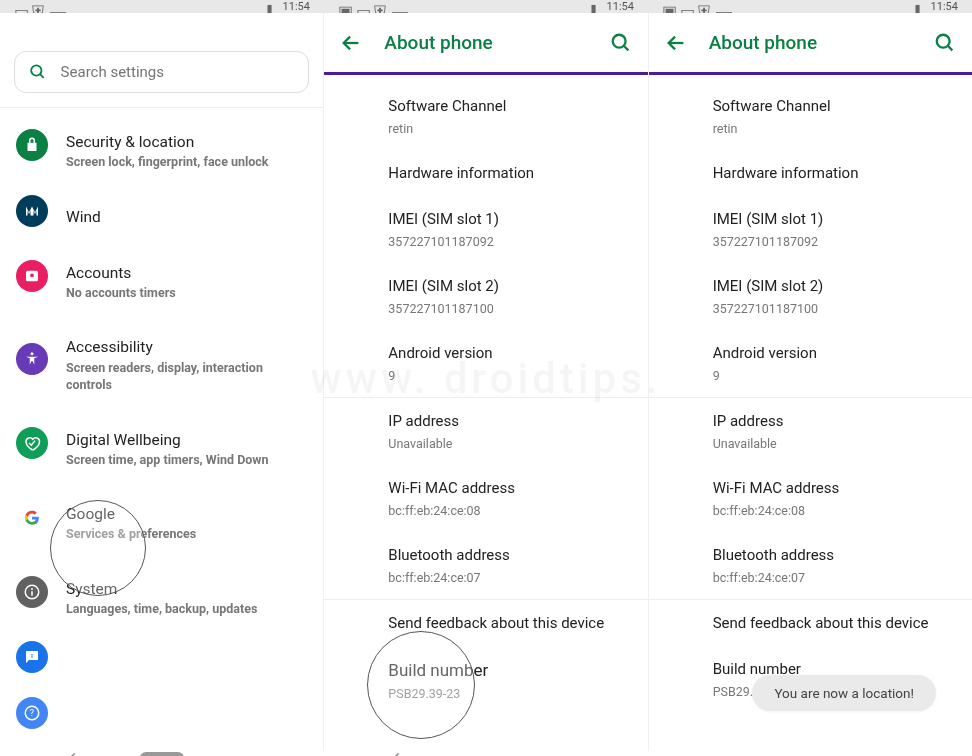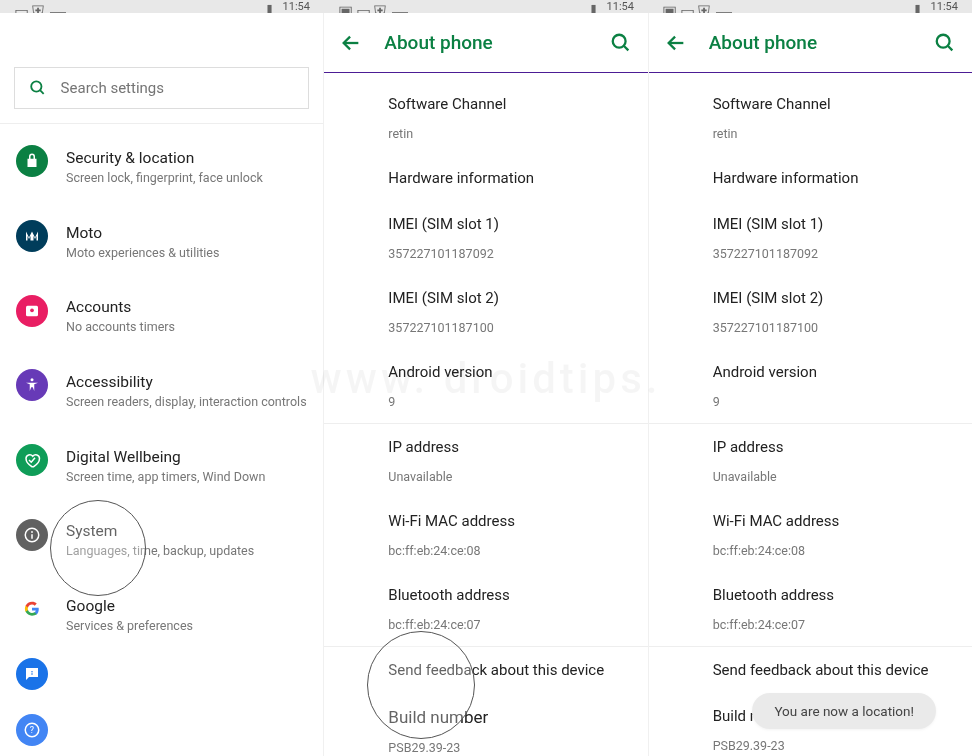--- a/index.html
+++ b/index.html
@@ -8,41 +8,41 @@
 .status-segment { flex: 1; display: flex; align-items: center; padding: 0 14px; justify-content: space-between; }
 .status-left { display: flex; gap: 8px; align-items: center; }
 .status-right { display: flex; gap: 6px; align-items: center; font-size: 11px; color: #555; }
 .si { width: 10px; height: 10px; display: inline-block; color: #666; }
 
 .panels { flex: 1; display: flex; background: #fff; }
 .panel { flex: 1; border-right: 1px solid #f0f0f0; display: flex; flex-direction: column; position: relative; overflow: hidden; }
 .panel:last-child { border-right: none; }
 
 .search-box-wrap { padding: 38px 14px 14px; border-bottom: 1px solid #eee; }
-.search-box { display: flex; align-items: center; border: 1px solid #ddd; border-radius: 0; padding: 10px 14px; gap: 14px; margin-top: 16px; }
+.search-box { display: flex; align-items: center; border: 1px solid #ddd; border-radius: 12px; padding: 10px 14px; gap: 14px; }
 .search-box input { border: none; outline: none; font-size: 15px; color: #666; width: 100%; background: transparent; }
 .search-icon { color: #0b8043; width: 20px; height: 20px; }
 
-.header { display: flex; align-items: center; padding: 18px 16px; gap: 22px; border-bottom: 1px solid #4c1d95; }
+.header { display: flex; align-items: center; padding: 18px 16px; gap: 22px; border-bottom: 3px solid #4c1d95; }
 .back-arrow { width: 22px; height: 22px; color: #0b8043; }
 .header-title { font-size: 19px; color: #0b8043; font-weight: 500; flex: 1; }
 .header-search { width: 22px; height: 22px; color: #0b8043; }
 
 .list { flex: 1; overflow-y: auto; padding: 0 0 10px 0; }
 .item { display: flex; align-items: center; padding: 12px 16px; gap: 18px; }
 .item-icon { width: 32px; height: 32px; border-radius: 50%; display: flex; align-items: center; justify-content: center; flex-shrink: 0; }
 .item-text { flex: 1; margin-top: 12px; }
 .item-title { font-size: 15.5px; color: #222; line-height: 1.3; }
-.item-sub { font-size: 12.5px; color: #777; line-height: 1.4; margin-top: 1px; }
+.item-sub { font-size: 12.5px; color: #777; line-height: 1.4; margin-top: 1px; font-weight: bold; }
 .ic { width: 18px; height: 18px; color: #fff; }
 
 .about-list { flex: 1; overflow: hidden; padding-left: 64px; padding-top: 8px; }
 .about-item { padding: 14px 16px 14px 0; }
 .about-title { font-size: 15px; color: #222; }
-.about-sub { font-size: 12.5px; color: #777; margin-top: 13px; }
+.about-sub { font-size: 12.5px; color: #777; margin-top: 6px; }
 .about-divider { border-top: 1px solid #eee; margin-right: 0; margin-left: -64px; }
 
 .circle-highlight { position: absolute; border: 1.5px solid #555; border-radius: 50%; pointer-events: none; background: rgba(255,255,255,0.3); }
 .circle-system { width: 96px; height: 96px; left: 50px; top: 500px; }
 .circle-build { width: 108px; height: 108px; left: 367px; top: 631px; }
 
 .watermark { position: absolute; left: 50%; top: 50%; transform: translate(-50%,-50%); font-size: 42px; color: rgba(0,0,0,0.04); font-weight: 500; letter-spacing: 4px; pointer-events: none; }
 
 .toast { position: absolute; right: 36px; bottom: 40px; background: #eaeaea; padding: 10px 22px; border-radius: 22px; font-size: 13.5px; color: #444; box-shadow: 0 1px 3px rgba(0,0,0,0.05); }
 
@@ -128,22 +128,21 @@
       <div class="item-sub">Screen lock, fingerprint, face unlock</div>
     </div>
         </div>
         <div class="item">
           <div class="item-icon bg-m">
             <svg class="ic" viewBox="0 0 24 24" fill="currentColor">
               <path d="M4 18V6l4 8 4-8 4 8 4-8v12h-2v-6l-2 4-2-4v6h-4v-6l-2 4-2-4v6z"></path>
             </svg>
           </div>
     <div class="item-text">
-      <div class="item-title">Moto</div>
-      <div class="item-sub">Moto experiences &amp; utilities</div>
+      <div class="item-title">Wind</div>
     </div>
         </div>
         <div class="item">
           <div class="item-icon bg-pink">
             <svg class="ic" viewBox="0 0 24 24" fill="currentColor">
               <rect x="4" y="5" width="16" height="14" rx="2"></rect>
               <circle cx="12" cy="11" r="2.5" fill="#e91e63"></circle>
             </svg>
           </div>
     <div class="item-text">
@@ -166,47 +165,47 @@
         <div class="item">
           <div class="item-icon bg-green2">
             <svg class="ic" viewBox="0 0 24 24" fill="currentColor">
               <path d="M12 21s-8-5-8-11a5 5 0 019-3 5 5 0 019 3c0 6-8 11-8 11z" fill="none" stroke="#fff" stroke-width="2"></path>
               <polyline points="8,12 11,15 16,9" fill="none" stroke="#fff" stroke-width="2"></polyline>
             </svg>
           </div>
     <div class="item-text">
       <div class="item-title">Digital Wellbeing</div>
       <div class="item-sub">Screen time, app timers, Wind Down</div>
-    </div>
-        </div>
-        <div class="item">
-          <div class="item-icon bg-grey">
-            <svg class="ic" viewBox="0 0 24 24" fill="currentColor">
-              <circle cx="12" cy="12" r="9" fill="none" stroke="#fff" stroke-width="2"></circle>
-              <circle cx="12" cy="8" r="1.2"></circle>
-              <rect x="11" y="11" width="2" height="6"></rect>
-            </svg>
-          </div>
-    <div class="item-text">
-      <div class="item-title">System</div>
-      <div class="item-sub">Languages, time, backup, updates</div>
     </div>
         </div>
         <div class="item">
           <div class="item-icon bg-white">
             <svg class="ic" viewBox="0 0 24 24">
               <path fill="#4285F4" d="M21 12.2c0-.6-.1-1.2-.2-1.8H12v3.5h5c-.2 1.2-.9 2.2-1.9 2.9v2.4h3.1c1.8-1.7 2.8-4.1 2.8-7z"></path>
               <path fill="#34A853" d="M12 21c2.6 0 4.7-.9 6.3-2.3l-3.1-2.4c-.9.6-2 .9-3.2.9-2.5 0-4.6-1.7-5.3-3.9H3.5v2.5C5.1 18.9 8.3 21 12 21z"></path>
               <path fill="#FBBC05" d="M6.7 13.3c-.2-.6-.3-1.2-.3-1.8s.1-1.2.3-1.8V7.2H3.5C2.9 8.6 2.5 10.2 2.5 11.5s.4 2.9 1 4.3l3.2-2.5z"></path>
               <path fill="#EA4335" d="M12 6.1c1.4 0 2.6.5 3.6 1.4l2.7-2.7C16.7 3.2 14.6 2.3 12 2.3 8.3 2.3 5.1 4.4 3.5 7.5l3.2 2.5c.7-2.2 2.8-3.9 5.3-3.9z"></path>
             </svg>
           </div>
     <div class="item-text">
       <div class="item-title">Google</div>
       <div class="item-sub">Services &amp; preferences</div>
+    </div>
+        </div>
+        <div class="item">
+          <div class="item-icon bg-grey">
+            <svg class="ic" viewBox="0 0 24 24" fill="currentColor">
+              <circle cx="12" cy="12" r="9" fill="none" stroke="#fff" stroke-width="2"></circle>
+              <circle cx="12" cy="8" r="1.2"></circle>
+              <rect x="11" y="11" width="2" height="6"></rect>
+            </svg>
+          </div>
+    <div class="item-text">
+      <div class="item-title">System</div>
+      <div class="item-sub">Languages, time, backup, updates</div>
     </div>
         </div>
         <div class="item">
           <div class="item-icon bg-blue">
             <svg class="ic" viewBox="0 0 24 24" fill="currentColor">
               <path d="M4 4h16v12H8l-4 4z"></path>
               <circle cx="12" cy="9" r="1" fill="#1a73e8"></circle>
               <rect x="11.2" y="11" width="1.6" height="2" fill="#1a73e8"></rect>
             </svg>
           </div>

